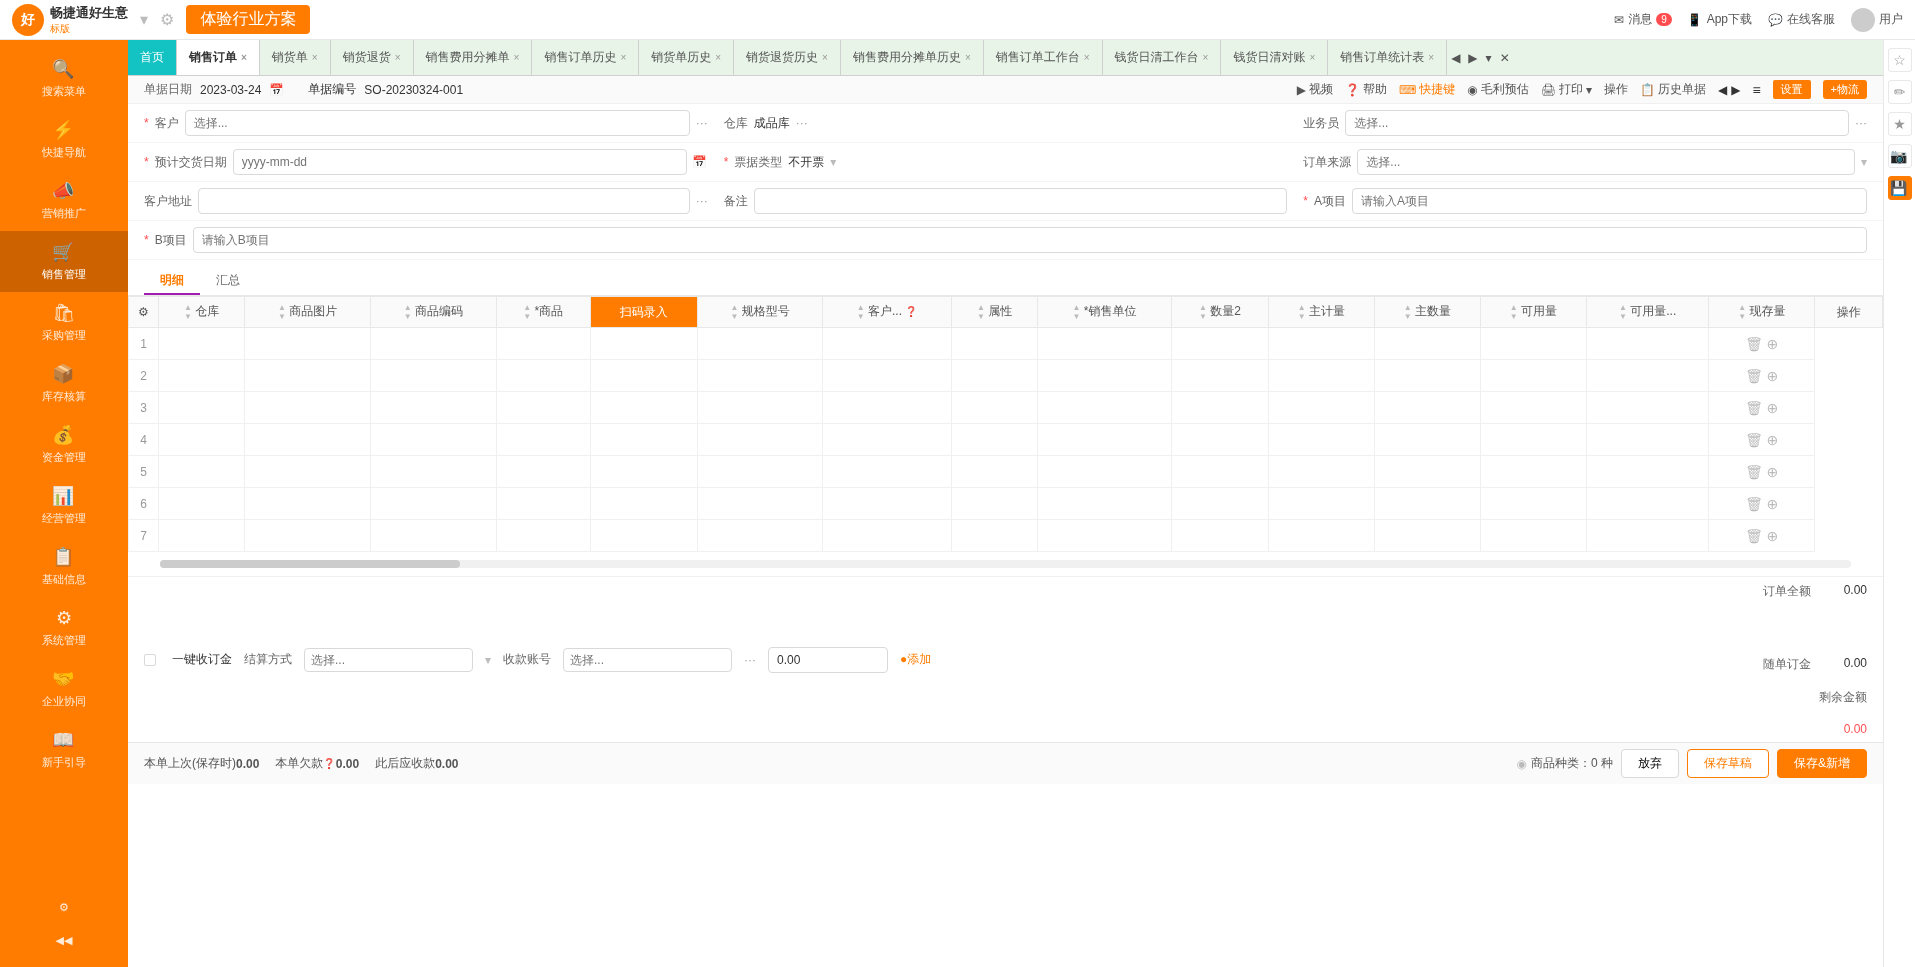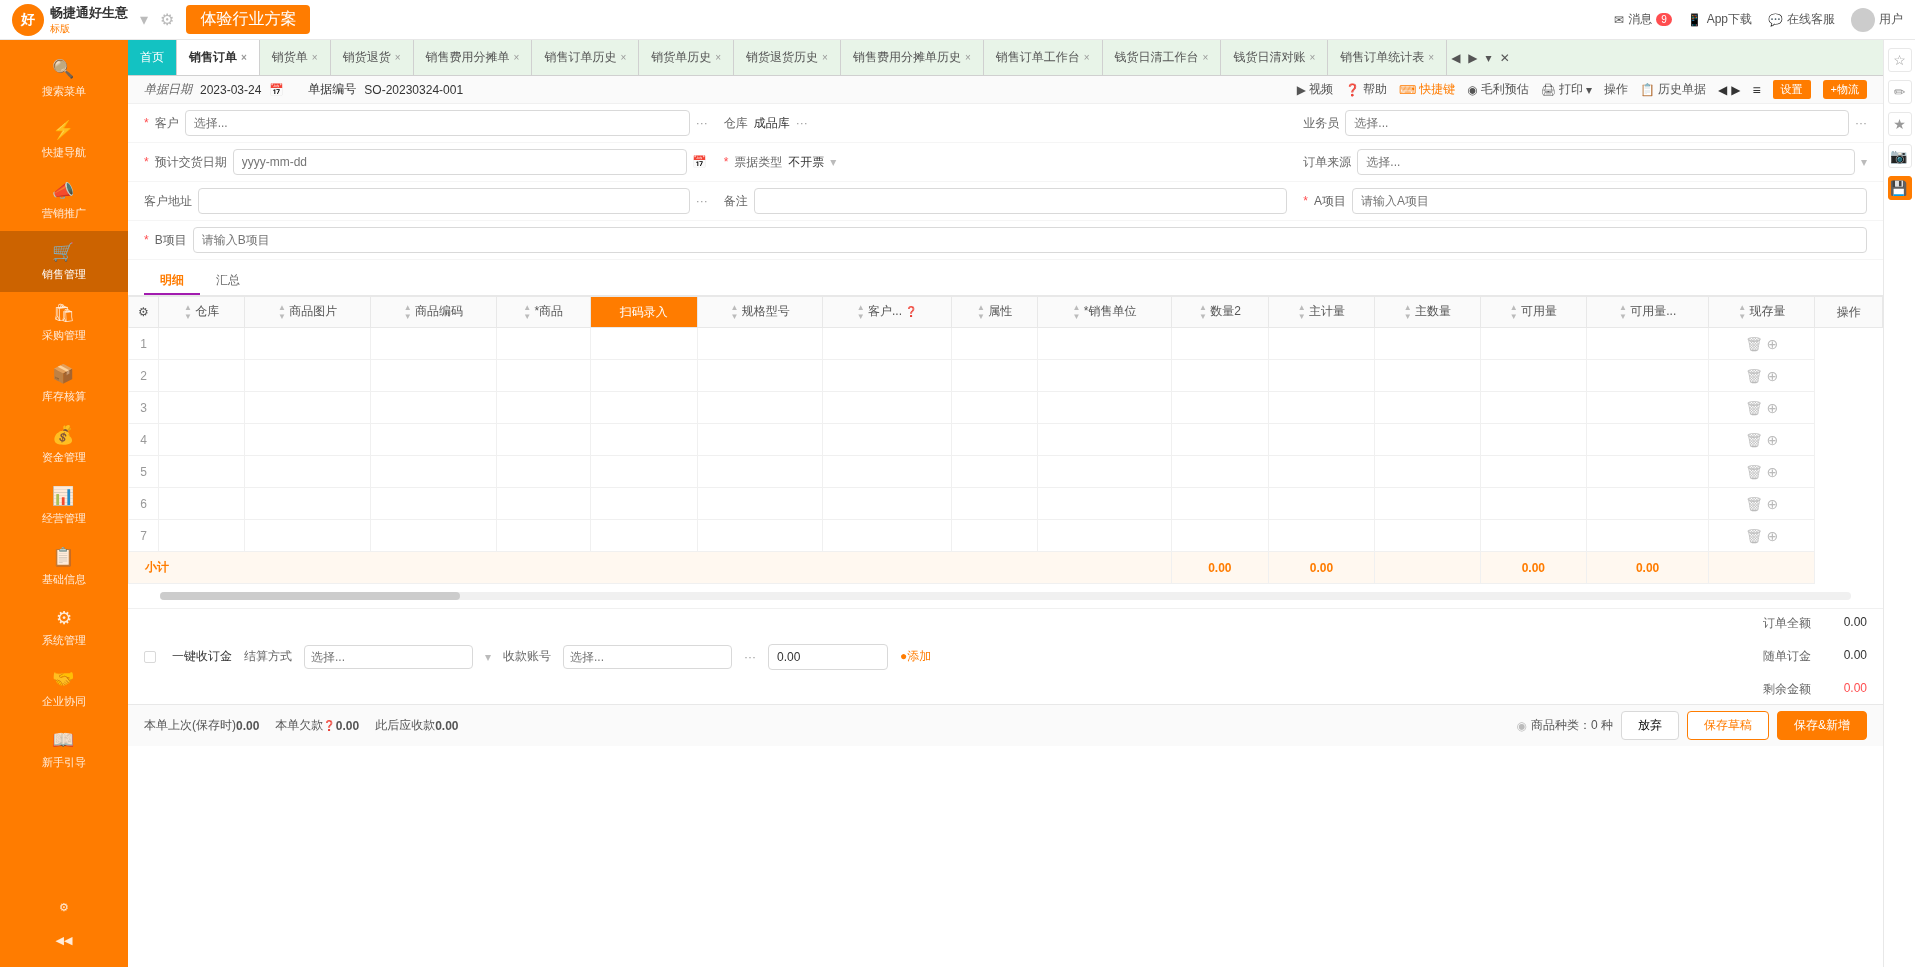--- a/index.html
+++ b/index.html
@@ -245,21 +245,21 @@
         <div class="tab-nav">◀</div>
         <div class="tab-nav">▶</div>
         <div class="tab-nav">▾</div>
         <div class="tab-nav">✕</div>
       </div>
 
       <div class="main-content">
 
         <div class="toolbar">
           <div style="margin-right:auto;display:flex;align-items:center;gap:8px;">
-            <span style="color:#666;font-size:12px;font-style:italic;">单据日期</span>
+            <span style="color:#666;font-size:12px;">单据日期</span>
             <span style="color:#333;font-size:12px;">2023-03-24</span>
             <span style="color:#bbb;cursor:pointer">📅</span>
             <span style="margin-left:16px">单据编号</span>
             <span style="color:#333;font-size:12px;">SO-20230324-001</span>
           </div>
           <div class="toolbar-item">
             <span>▶</span>
             <span>视频</span>
           </div>
           <div class="toolbar-item">
@@ -554,29 +554,20 @@
                   <td></td>
                   <td></td>
                   <td></td>
                   <td></td>
                   <td></td>
                   <td></td>
                   <td></td>
                   <td></td>
                   <td></td>
                   <td><span style="color:#bbb;cursor:pointer;font-size:14px;">🗑</span> <span style="color:#bbb;cursor:pointer;font-size:14px;">⊕</span></td>
-                </tr>
-                <tr class="summary-row">
-                  <td colspan="10" style="text-align: left; padding-left: 16px; color: rgb(255, 124, 0); font-weight: bold;">小计</td>
-                  <td style="color: rgb(255, 124, 0); font-weight: bold;">0.00</td>
-                  <td style="color: rgb(255, 124, 0); font-weight: bold;">0.00</td>
-                  <td style="color: rgb(255, 124, 0); font-weight: bold;"></td>
-                  <td style="color: rgb(255, 124, 0); font-weight: bold;">0.00</td>
-                  <td style="color: rgb(255, 124, 0); font-weight: bold;">0.00</td>
-                  <td></td>
                 </tr>
               </tbody>
           </table>
         </div>
 
         <div style="padding:4px 16px;">
           <div class="scroll-track">
             <div class="scroll-thumb"></div>
           </div>
         </div>
@@ -590,25 +581,25 @@
           <span style="color:#666;">收款账号</span>
           <input class="select-input placeholder" placeholder="选择..." style="">
           <span class="dots">···</span>
           <input class="field-input" value="0.00" style="width: 60px;">
           <span style="color:#ff7c00;cursor:pointer">●添加</span>
           <div style="margin-left:auto;text-align:right;font-size:12px;display:flex;flex-direction:column;gap:16px;">
             <div style="display:flex;gap:16px;justify-content:flex-end;">
               <span style="color:#666;">订单全额</span>
               <span style="color:#333;min-width:40px;text-align:right;">0.00</span>
             </div>
-            <div style="display:flex;gap:16px;justify-content:flex-end;">
+            <div style="display:flex;gap:16px;justify-content:flex-end;margin-top:40px;">
               <span style="color:#666;">随单订金</span>
               <span style="color:#333;min-width:40px;text-align:right;">0.00</span>
             </div>
-            <div style="display:flex;gap:16px;justify-content:flex-end;">
+            <div style="display:flex;gap:16px;justify-content:flex-end;flex-direction:column;">
               <span style="color:#666;">剩余金额</span>
               <span style="color:#ff4d4f;min-width:40px;text-align:right;">0.00</span>
             </div>
           </div>
         </div>
 
         <div class="bottom-bar">
           <div class="bottom-info">
             <span>本单上次(保存时)</span>
             <span style="font-weight:bold;">0.00</span>

